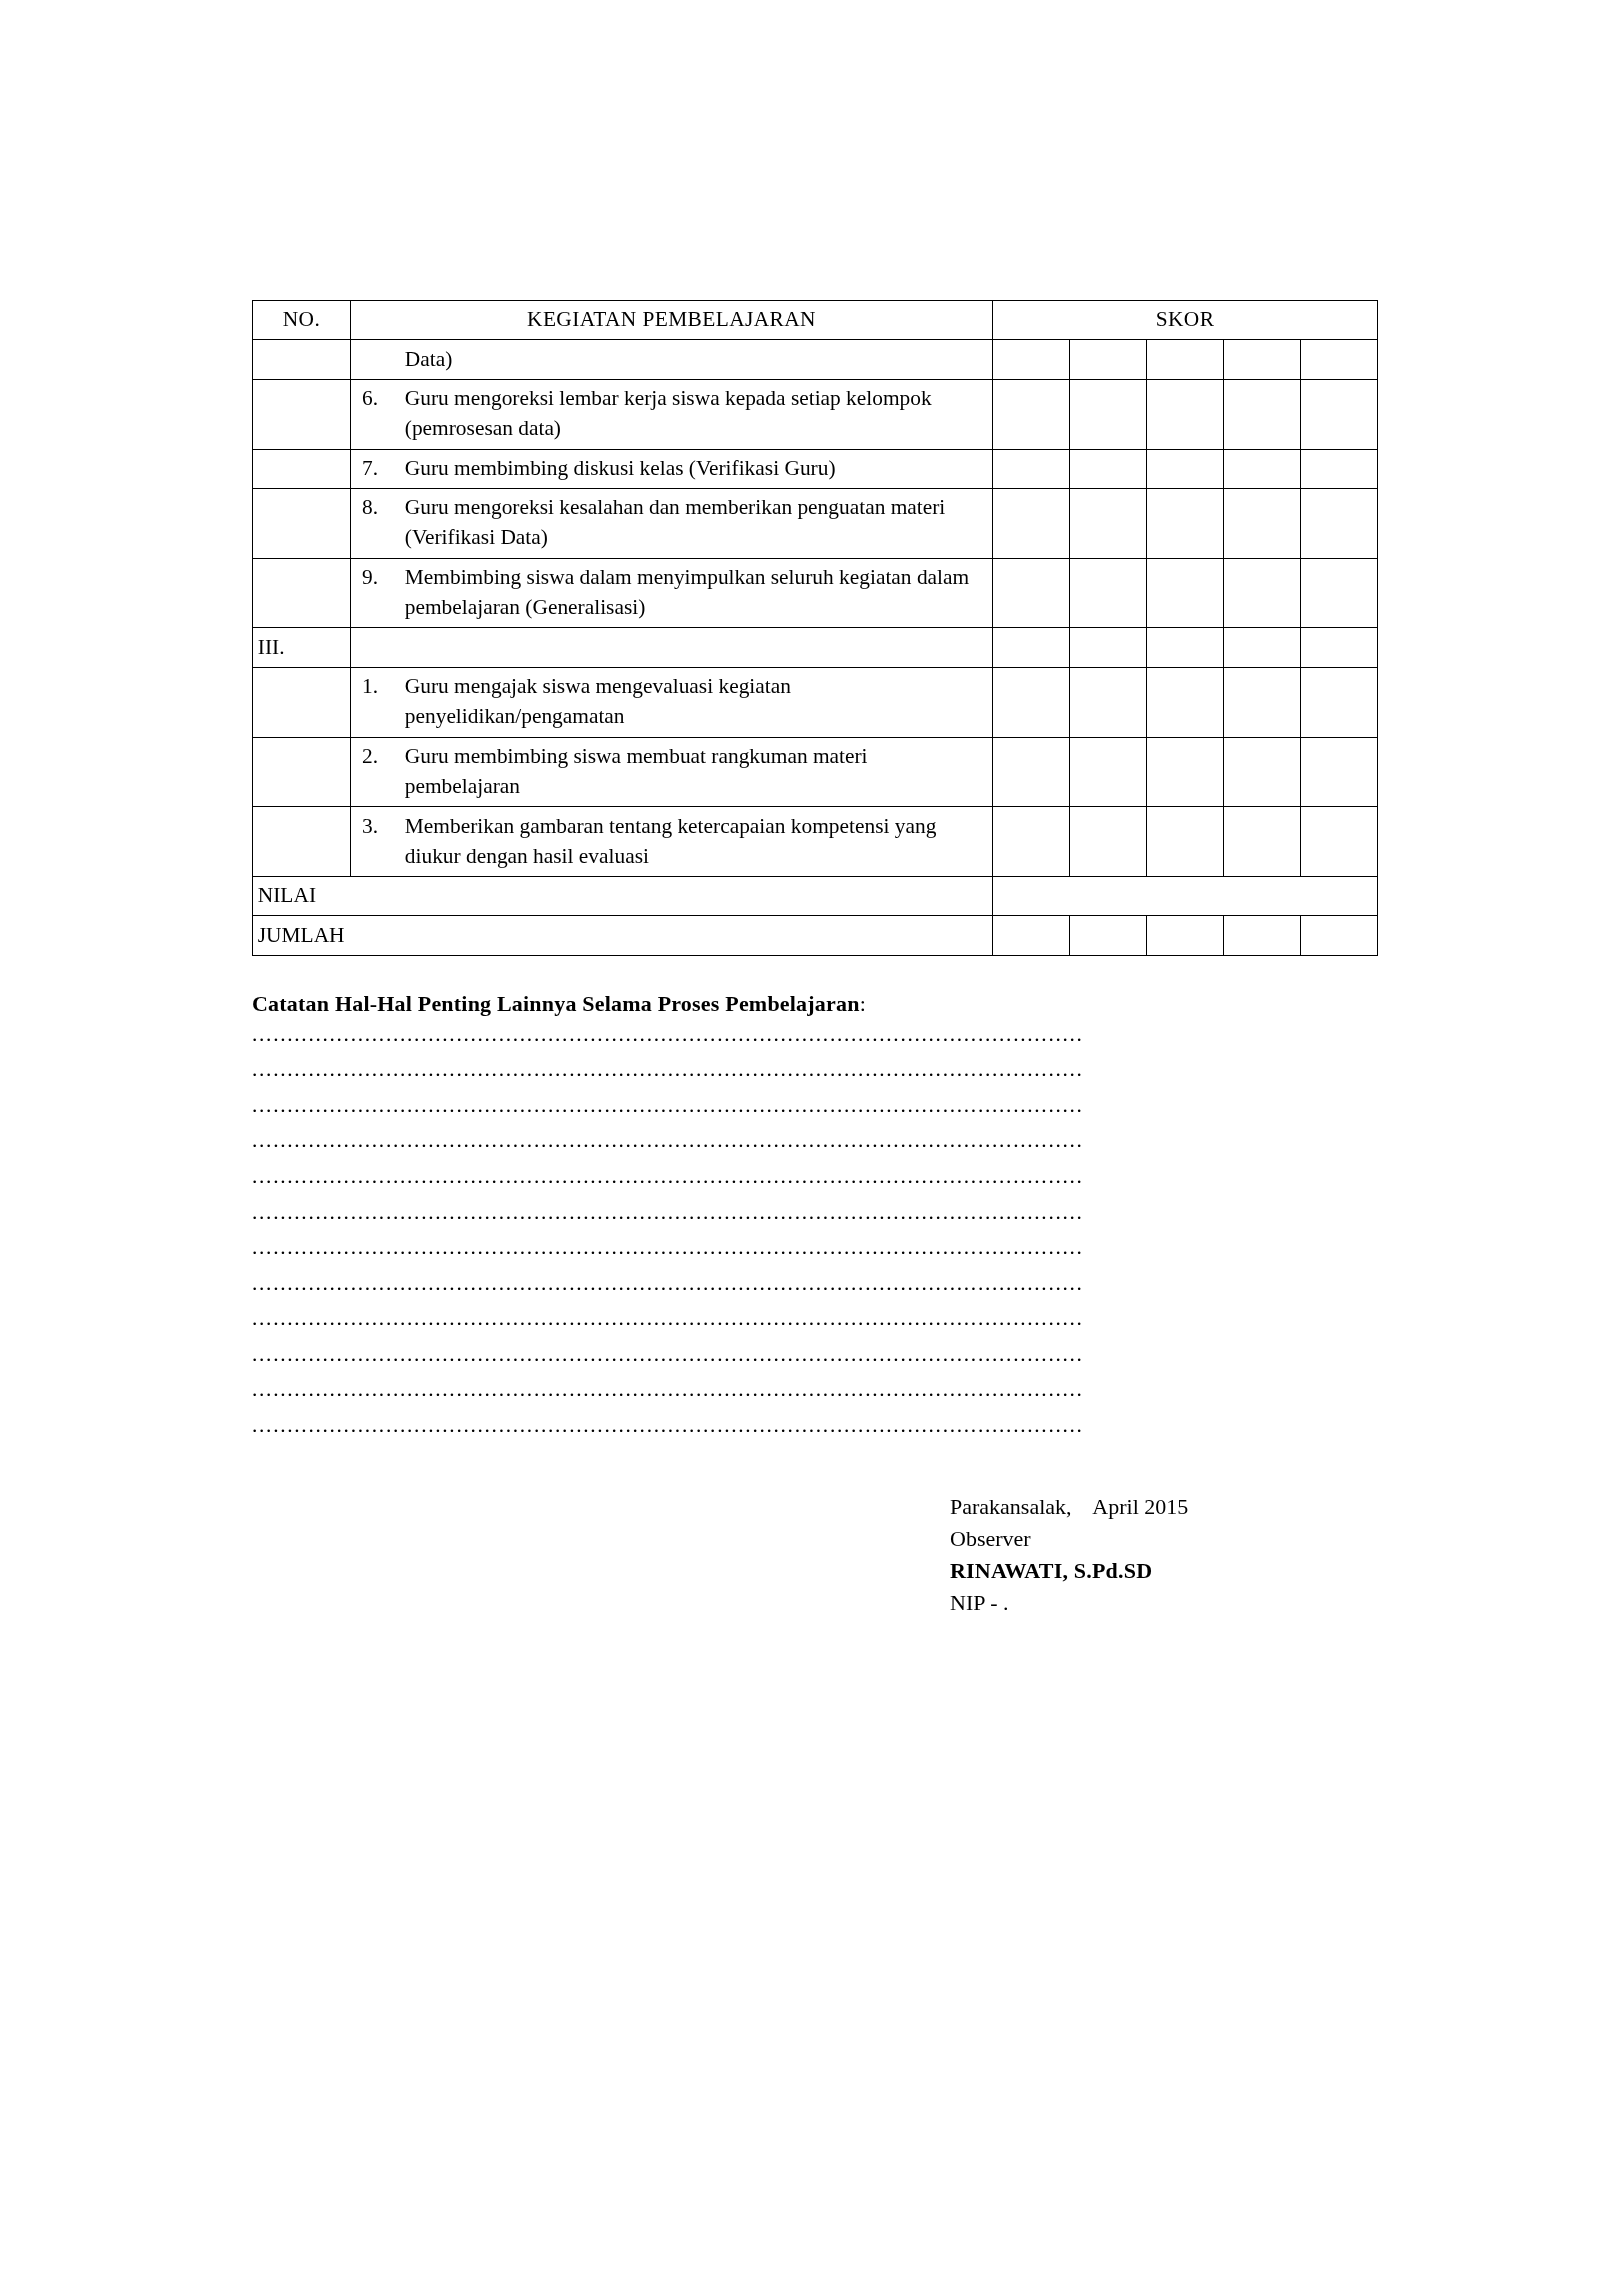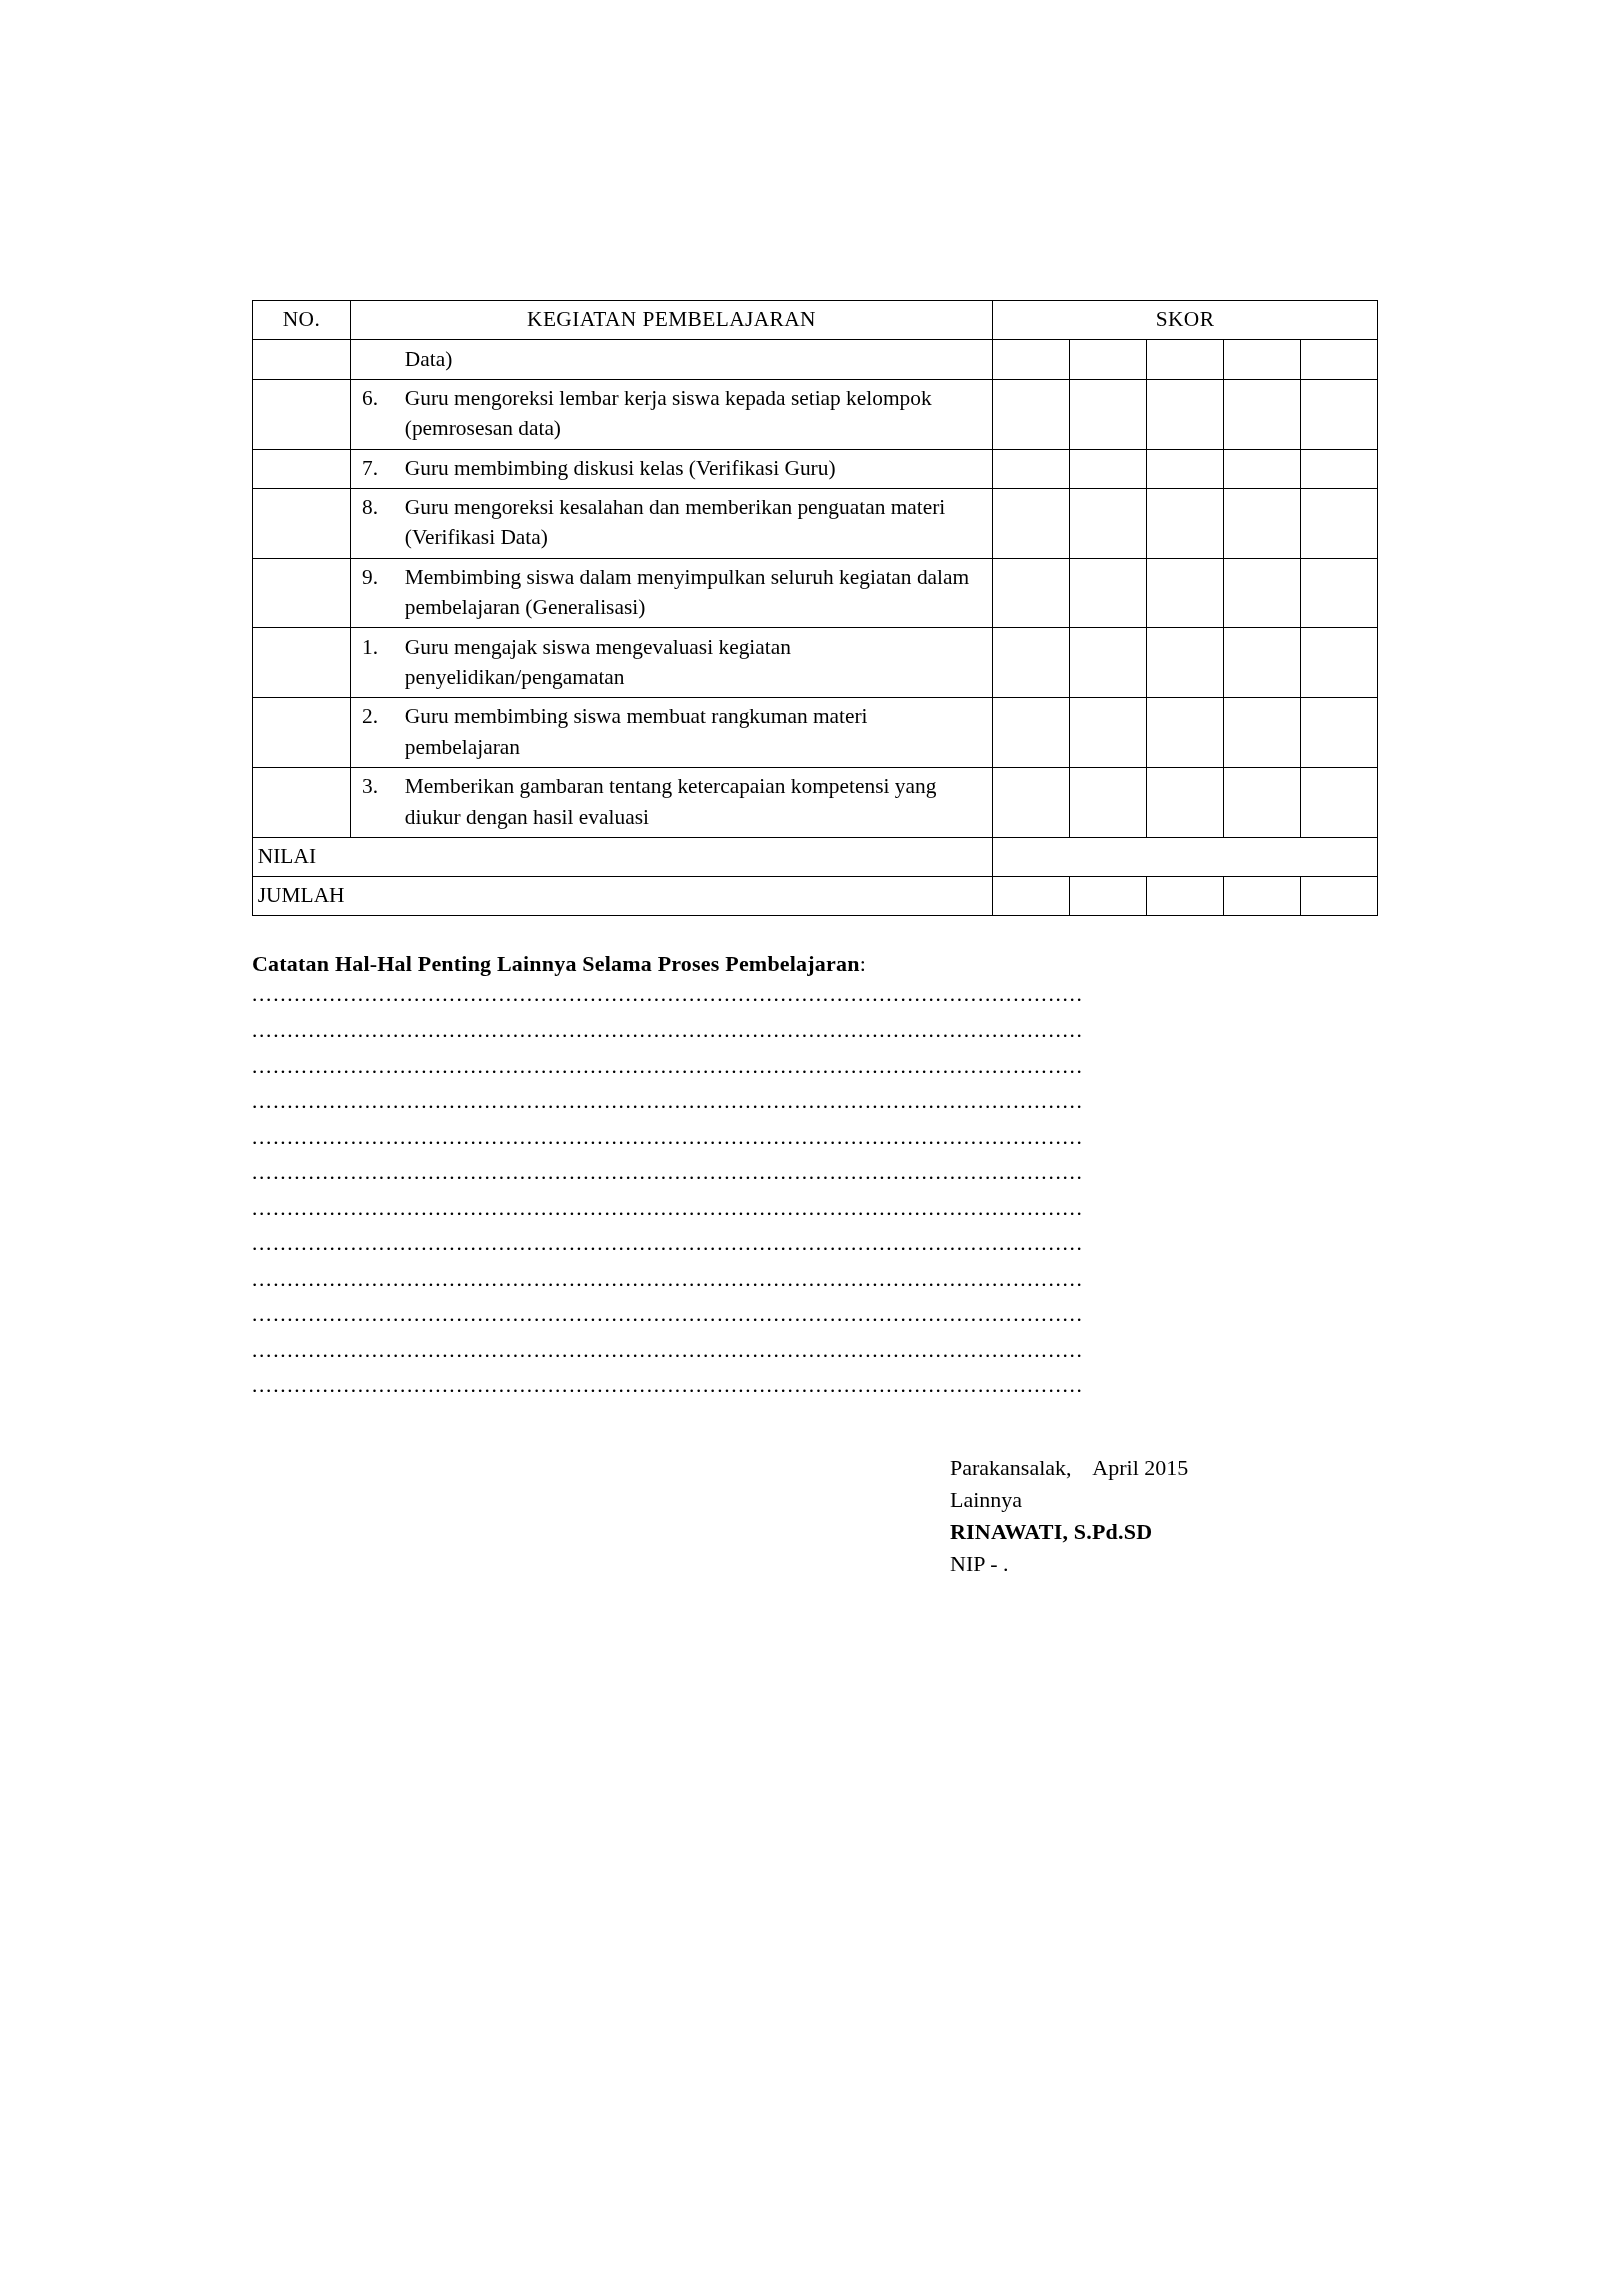--- a/index.html
+++ b/index.html
@@ -202,20 +202,29 @@
               <span>Membimbing  siswa  dalam  menyimpulkan seluruh  kegiatan  dalam  pembelajaran (Generalisasi)</span>
             </div>
           </td>
           <td class="score-cell"></td>
           <td class="score-cell"></td>
           <td class="score-cell"></td>
           <td class="score-cell"></td>
           <td class="score-cell"></td>
         </tr>
 
+        <tr>
+          <td class="romannum">III.</td>
+          <td></td>
+          <td class="score-cell"></td>
+          <td class="score-cell"></td>
+          <td class="score-cell"></td>
+          <td class="score-cell"></td>
+          <td class="score-cell"></td>
+        </tr>
 
         <tr>
           <td></td>
           <td>
             <div class="item">
               <span class="num">1.</span>
               <span>Guru mengajak  siswa  mengevaluasi kegiatan  penyelidikan/pengamatan</span>
             </div>
           </td>
           <td class="score-cell"></td>
@@ -286,20 +295,20 @@
       <div class="dotline">......................................................................................................................</div>
       <div class="dotline">......................................................................................................................</div>
       <div class="dotline">......................................................................................................................</div>
       <div class="dotline">......................................................................................................................</div>
       <div class="dotline">......................................................................................................................</div>
       <div class="dotline">......................................................................................................................</div>
     </div>
 
     <div class="sig">
       <div class="place">Parakansalak,    April 2015</div>
-      <div class="role">Lainnya</div>
+      <div class="role">Observer</div>
       <div class="name">RINAWATI, S.Pd.SD</div>
       <div class="nip">NIP - .</div>
     </div>
 
   </div>
 </div>
 
 
 </body></html>

